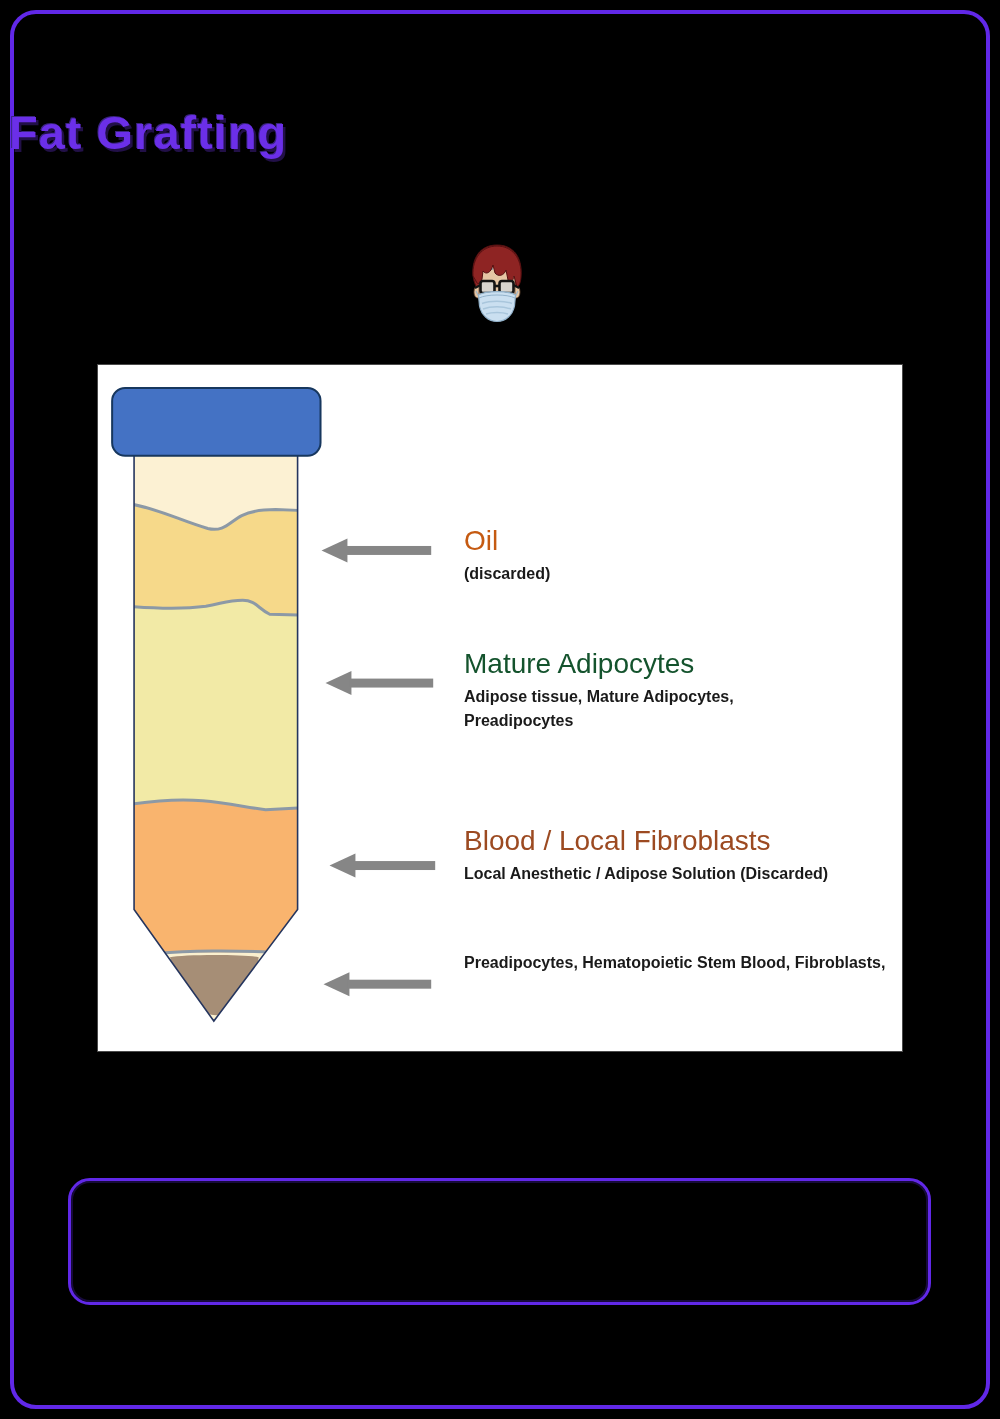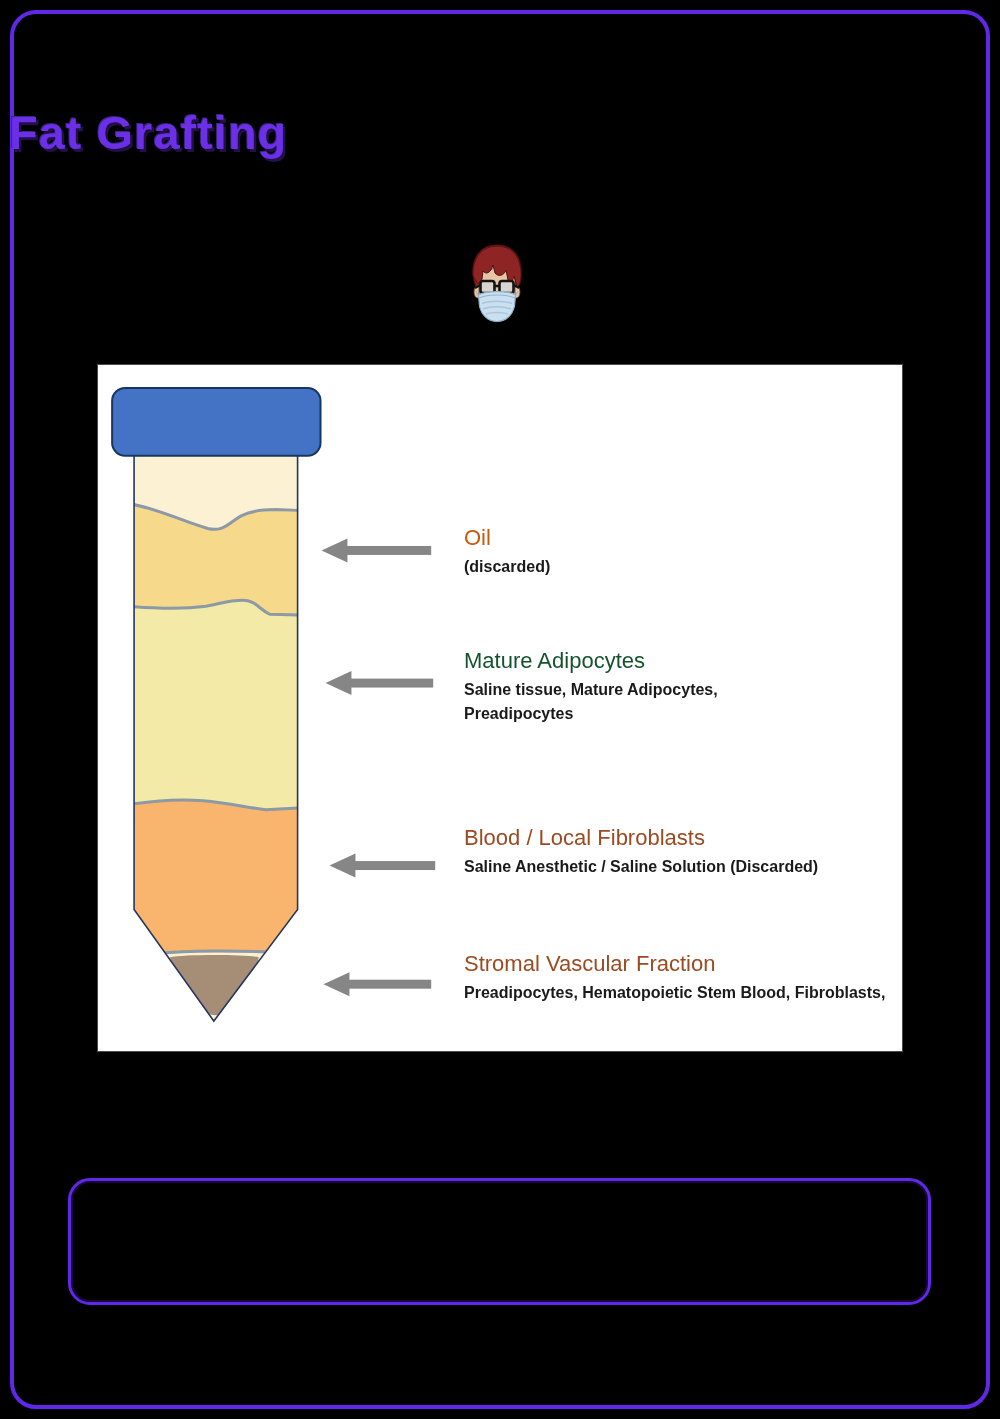--- a/index.html
+++ b/index.html
@@ -8,21 +8,21 @@
   .page-border{position:absolute;left:10px;top:10px;right:10px;bottom:10px;
         border:4px solid #6128E8;border-radius:26px;pointer-events:none;}
   .title{position:absolute;left:0;top:96px;width:100%;margin:9px;
         font-size:47px;font-weight:800;letter-spacing:1px;color:#6B2FE8;
         text-shadow:2.5px 2.5px 0 #221048, -1px -1px 0 #3a2480;}
   .avatar{position:absolute;left:464px;top:242px;width:66px;height:82px;}
   .panel{position:absolute;left:97px;top:364px;width:806px;height:688px;background:#fff;
         border:1px solid #4a4a4a;box-sizing:border-box;}
   .tube-svg{position:absolute;left:0;top:0;width:804px;height:686px;}
   .sec{position:absolute;left:366px;width:430px;}
-  .sec-title{font-size:22px;line-height:1.15;margin:0 0 5px 0;}
+  .sec-title{font-size:28px;line-height:1.15;margin:0 0 5px 0;}
   .sec-sub{font-size:16px;font-weight:bold;color:#1a1a1a;line-height:1.5;}
   .footer-box{position:absolute;left:68px;top:1178px;width:863px;height:127px;
         box-sizing:border-box;border:3px solid #6128E8;border-radius:22px;
         box-shadow:inset 0 0 0 2px rgba(35,16,90,.65);}
 </style>
 </head>
 <body>
 
 <div class="page">
   <div class="page-border" style="border-color: rgb(97, 40, 232);"></div>
@@ -94,29 +94,28 @@
       </g>
     </svg>
 
     <div class="sec" style="top:160px">
       <div class="sec-title" style="color: rgb(197, 90, 17);">Oil</div>
       <div class="sec-sub">(discarded)</div>
     </div>
 
     <div class="sec" style="top:283px">
       <div class="sec-title" style="color: #14532d;">Mature Adipocytes</div>
-      <div class="sec-sub">Saline tissue, Mature Adipocytes,</div>
+      <div class="sec-sub">Adipose tissue, Mature Adipocytes,</div>
       <div class="sec-sub">Preadipocytes</div>
     </div>
 
     <div class="sec" style="top:460px">
       <div class="sec-title" style="color: rgb(156, 74, 33);">Blood / Local Fibroblasts</div>
-      <div class="sec-sub">Saline Anesthetic / Saline Solution (Discarded)</div>
+      <div class="sec-sub">Local Anesthetic / Adipose Solution (Discarded)</div>
     </div>
 
     <div class="sec" style="top:586px">
-      <div class="sec-title" style="color: rgb(156, 74, 33);">Stromal Vascular Fraction</div>
       <div class="sec-sub">Preadipocytes, Hematopoietic Stem Blood, Fibroblasts,</div>
     </div>
   </div>
 
   <div class="footer-box" style="border-color: rgb(97, 40, 232);"></div>
 </div>
 
 </body></html>

